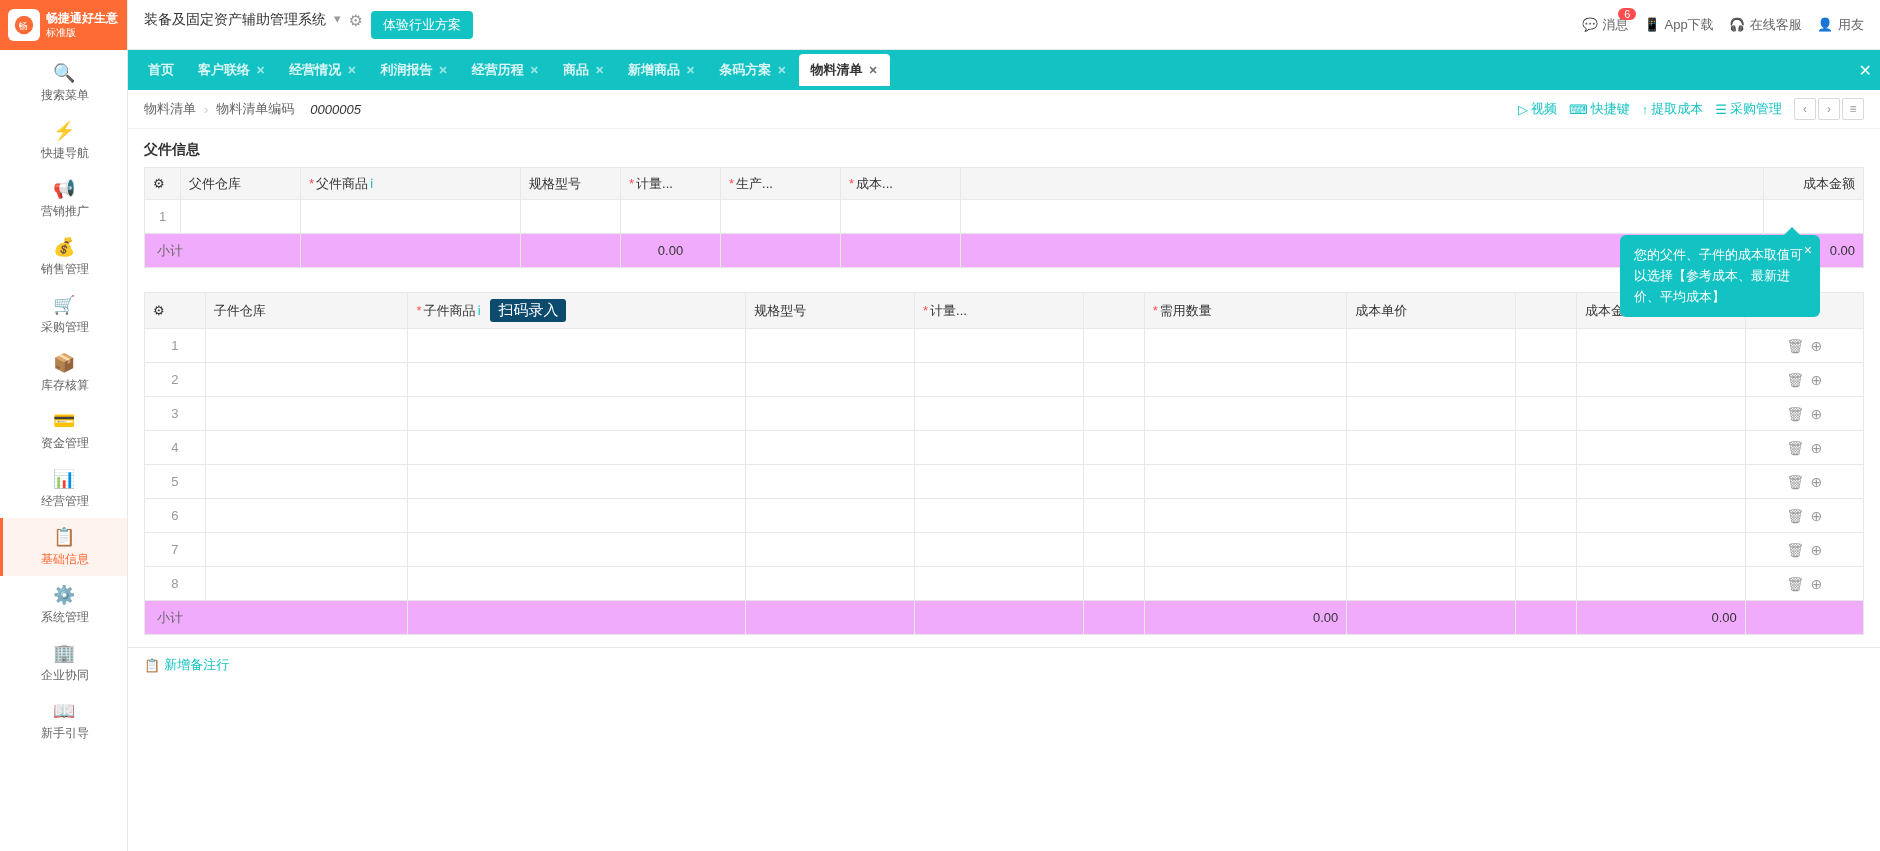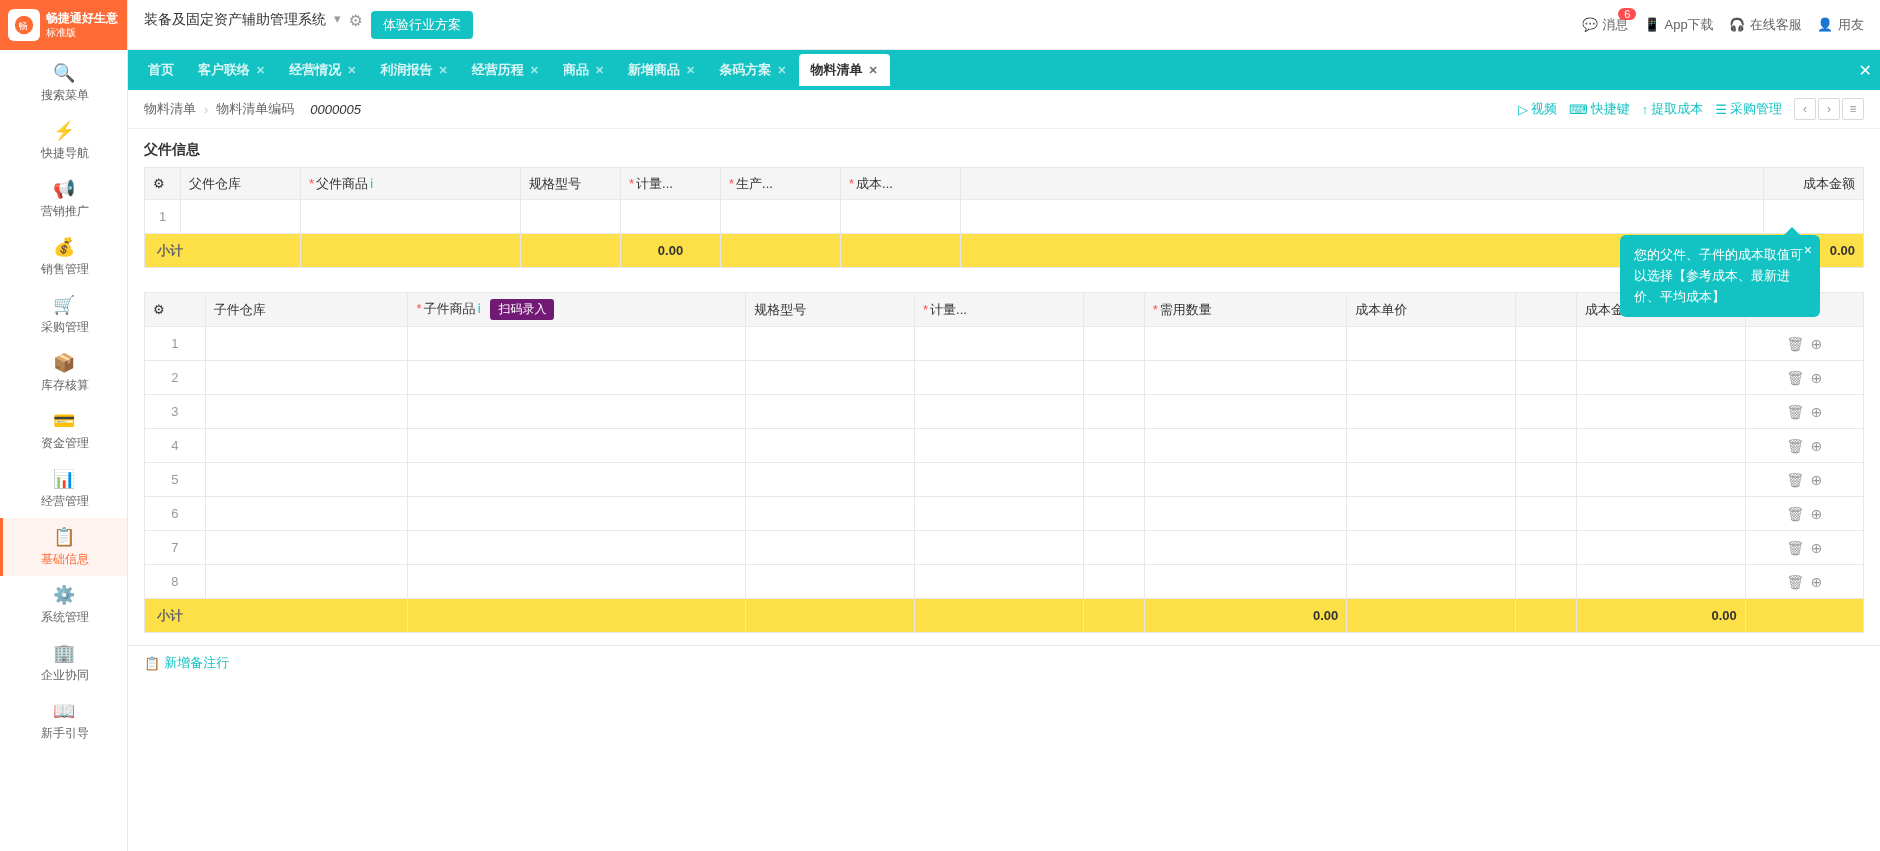--- a/index.html
+++ b/index.html
@@ -47,25 +47,25 @@
     .breadcrumb-actions span { cursor: pointer; display: flex; align-items: center; gap: 3px; }
 
     
     .section { padding: 12px 16px; }
     .section-title { font-size: 14px; font-weight: 600; color: #333; margin-bottom: 8px; }
 
     
     .data-table { width: 100%; border-collapse: collapse; font-size: 13px; }
     .data-table th { background: #f5f5f5; border: 1px solid #e8e8e8; padding: 6px 8px; text-align: left; color: #333; font-weight: 500; white-space: nowrap; }
     .data-table td { border: 1px solid #e8e8e8; padding: 6px 8px; color: #333; background: #fff; height: 34px; }
-    .data-table tr.subtotal td { background: #fde047; font-weight: 700; }
+    .data-table tr.subtotal td { background: #f0abfc; font-weight: 400; }
     .th-required { color: #ff4d4f; margin-right: 2px; }
 
     
-    .scan-btn { background: #701a75; color: #fff; border: none; border-radius: 3px; padding: 2px 8px; font-size: 12px; cursor: pointer; }
+    .scan-btn { background: #0c4a6e; color: #fff; border: none; border-radius: 3px; padding: 2px 8px; font-size: 15px; cursor: pointer; }
 
     
     .tooltip-box { position: absolute; right: 60px; top: 145px; background: #13c2c2; color: #fff; padding: 10px 14px; border-radius: 6px; font-size: 13px; line-height: 1.6; max-width: 200px; z-index: 100; }
     .tooltip-box::before { content: ''; position: absolute; top: -8px; right: 20px; border-left: 8px solid transparent; border-right: 8px solid transparent; border-bottom: 8px solid #13c2c2; }
     .tooltip-close { position: absolute; top: 4px; right: 8px; cursor: pointer; font-size: 14px; }
 
     
     .action-icons { display: flex; gap: 6px; justify-content: center; }
     .action-icon { cursor: pointer; color: #999; font-size: 14px; }
 

